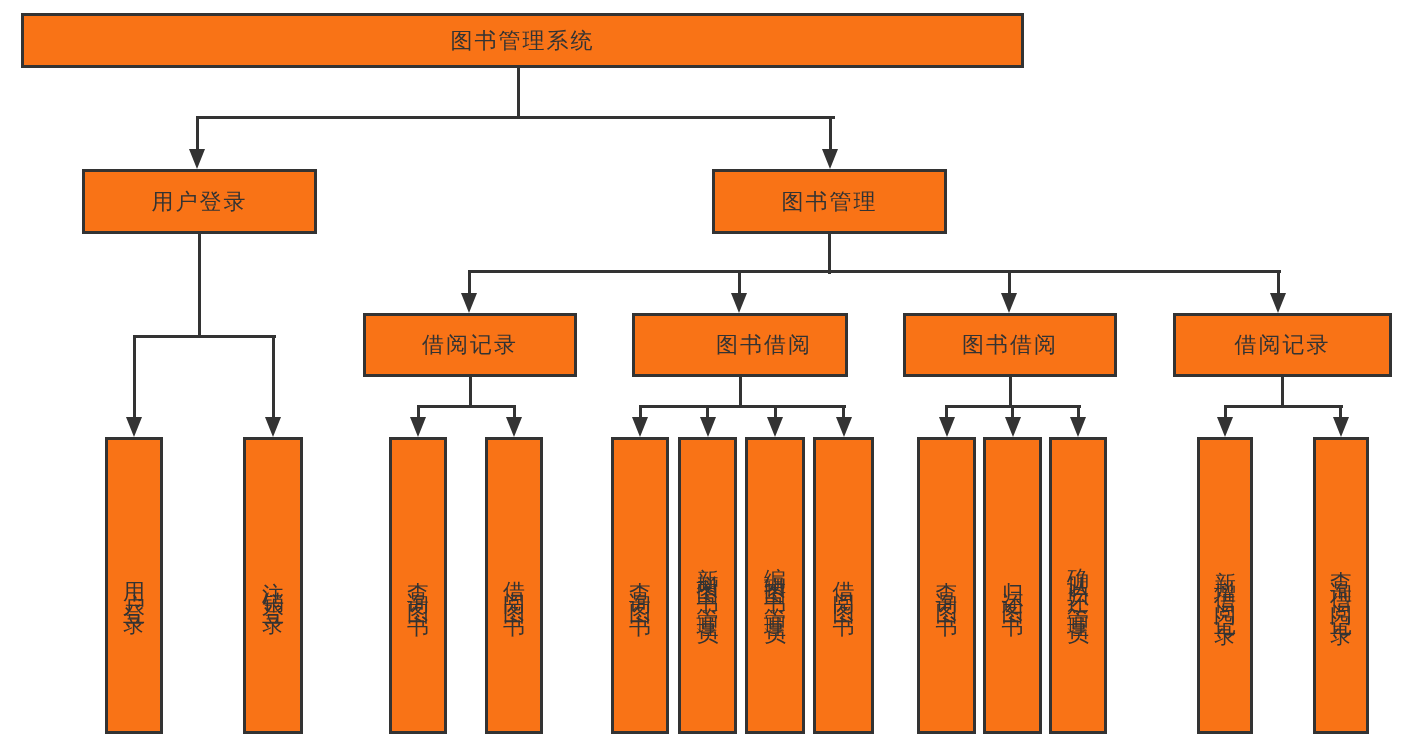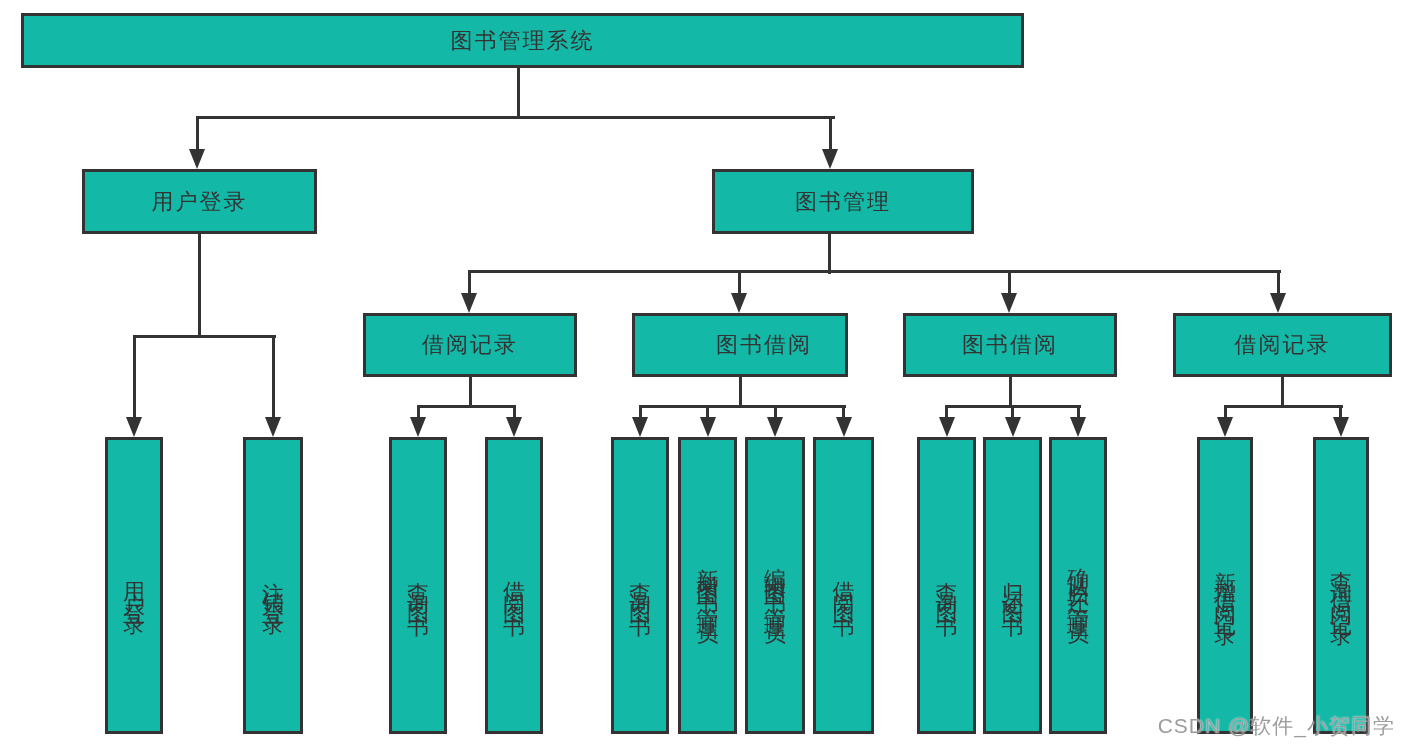--- a/index.html
+++ b/index.html
@@ -3,21 +3,21 @@
 <meta charset="utf-8">
 <style>
   html,body{margin:0;padding:0;}
   body{
     width:1405px;height:747px;background:#ffffff;
     font-family:"Liberation Sans","DejaVu Sans",sans-serif;
     position:relative;overflow:hidden;color:#333333;
   }
   #canvas{position:absolute;left:0;top:0;width:1405px;height:747px;}
   .node{
-    position:absolute;box-sizing:border-box;border:3px solid #333333;background:#14b8a6;
+    position:absolute;box-sizing:border-box;border:3px solid #333333;background:#f97316;
     display:flex;align-items:center;justify-content:center;
   }
   .node span{color:#333333;line-height:1;}
   .node.h span{font-size:22px;letter-spacing:2px;white-space:nowrap;}
   .node.v span{
     writing-mode:vertical-rl;text-orientation:mixed;
     font-size:22px;letter-spacing:11px;white-space:nowrap;
   }
   .node.v.long span{letter-spacing:8px;}
   .ln{position:absolute;background:#333333;}
@@ -37,21 +37,21 @@
 
 <div id="canvas">
 
   <div class="node h" style="left:21px;top:13px;width:1003px;height:55px;">
     <span>图书管理系统</span>
   </div>
 
   <div class="node h" style="left:82px;top:169px;width:235px;height:65px;">
     <span>用户登录</span>
   </div>
-  <div class="node h" style="left:712px;top:169px;width:262px;height:65px;">
+  <div class="node h" style="left:712px;top:169px;width:235px;height:65px;">
     <span>图书管理</span>
   </div>
 
   <div class="node h" style="left:363px;top:313px;width:214px;height:64px;">
     <span>借阅记录</span>
   </div>
   <div class="node h" style="left:632px;top:313px;width:216px;height:64px;padding-left:48px;">
     <span>图书借阅</span>
   </div>
   <div class="node h" style="left:903px;top:313px;width:214px;height:64px;">
@@ -149,14 +149,13 @@
       <div class="arrow" style="left: 699.5px; top: 417px;"></div>
       <div class="arrow" style="left: 767px; top: 417px;"></div>
       <div class="arrow" style="left: 835.5px; top: 417px;"></div>
       <div class="arrow" style="left: 938.5px; top: 417px;"></div>
       <div class="arrow" style="left: 1004.5px; top: 417px;"></div>
       <div class="arrow" style="left: 1070px; top: 417px;"></div>
       <div class="arrow" style="left: 1217px; top: 417px;"></div>
       <div class="arrow" style="left: 1332.5px; top: 417px;"></div>
     </div>
 
-  <div class="watermark">CSDN @软件_小贺同学</div>
 </div>
 
 </body></html>

